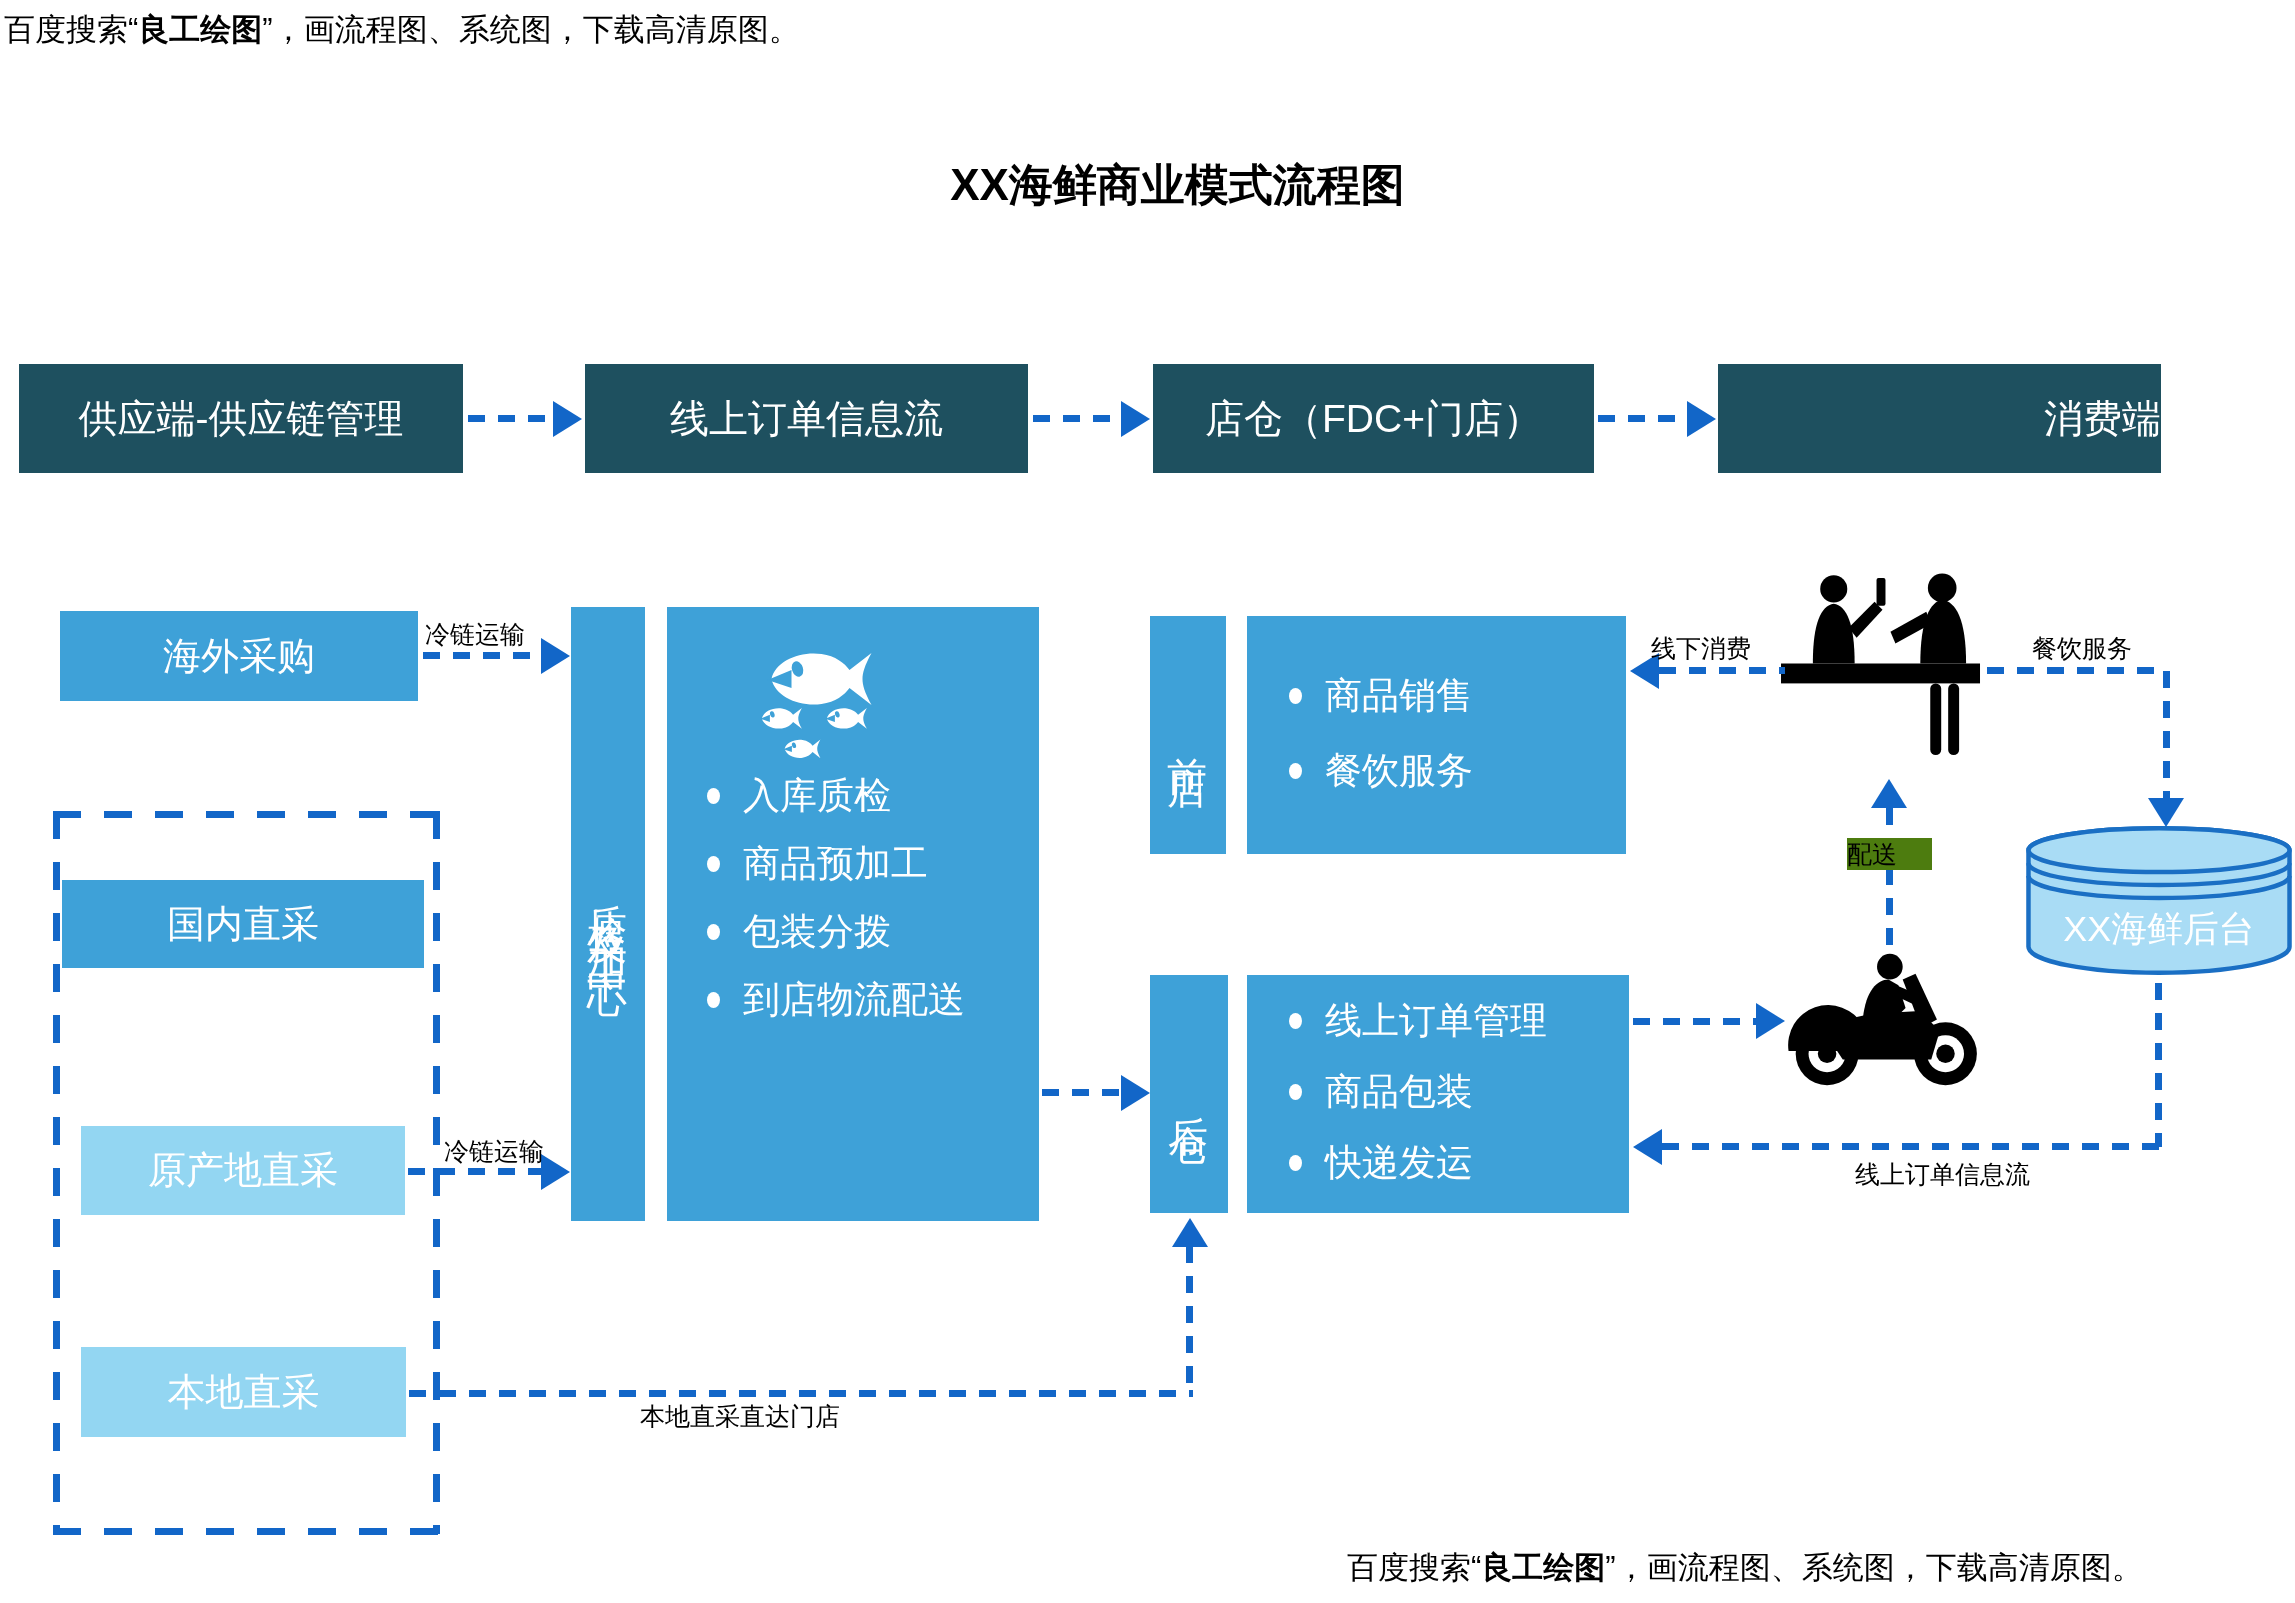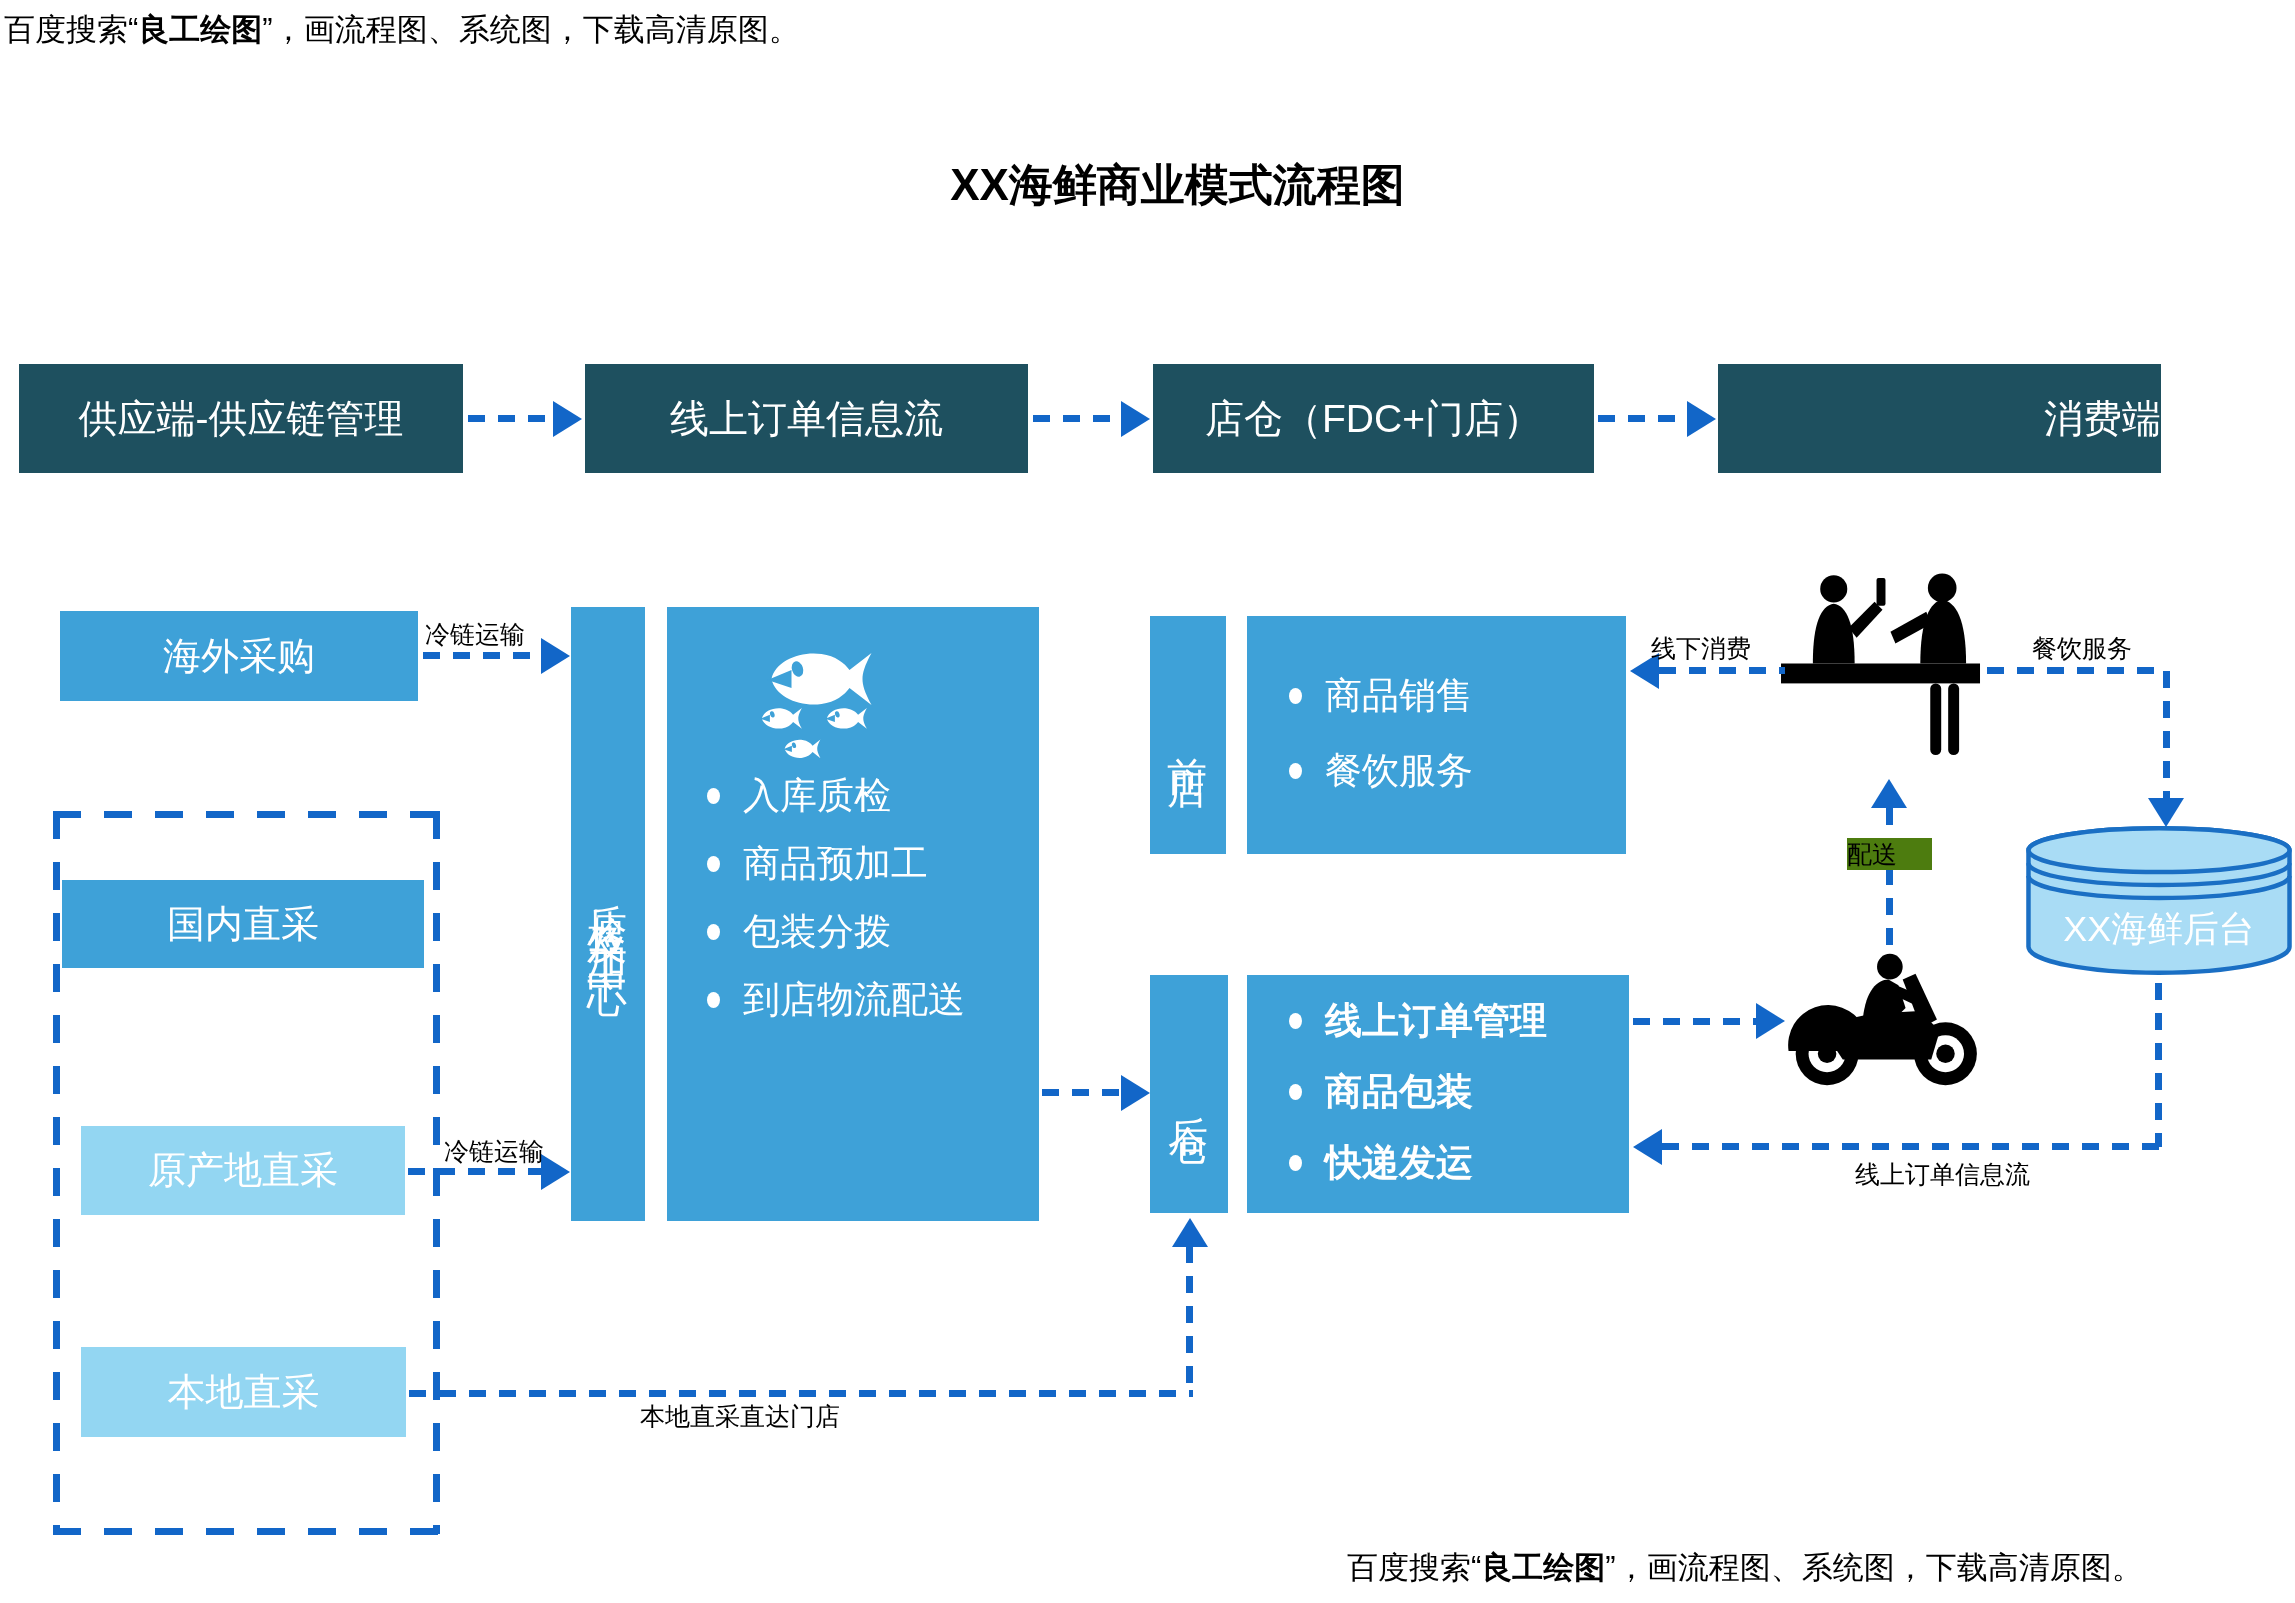--- a/index.html
+++ b/index.html
@@ -142,21 +142,21 @@
         <span class="dot"></span>
         <span class="btext">餐饮服务</span>
       </div>
   </div>
 </div>
 
 <div class="cbox box-b" style="left:1150px;top:975px;width:78px;height:238px;">
   <span class="vtext" style="font-size:40px;letter-spacing:10px;">后仓</span>
 </div>
 <div class="abs box-b" style="left:1247px;top:975px;width:382px;height:238px;">
-  <div class="brows" style="left:42px;top:19.4px;width:329px;gap:18px;font-weight:bold;">
+  <div class="brows" style="left:42px;top:19.4px;width:329px;gap:18px;">
     <div class="brow" style="height:53px;">
         <span class="dot"></span>
         <span class="btext">线上订单管理</span>
       </div>
     <div class="brow" style="height:53px;">
         <span class="dot"></span>
         <span class="btext">商品包装</span>
       </div>
     <div class="brow" style="height:53px;">
         <span class="dot"></span>

